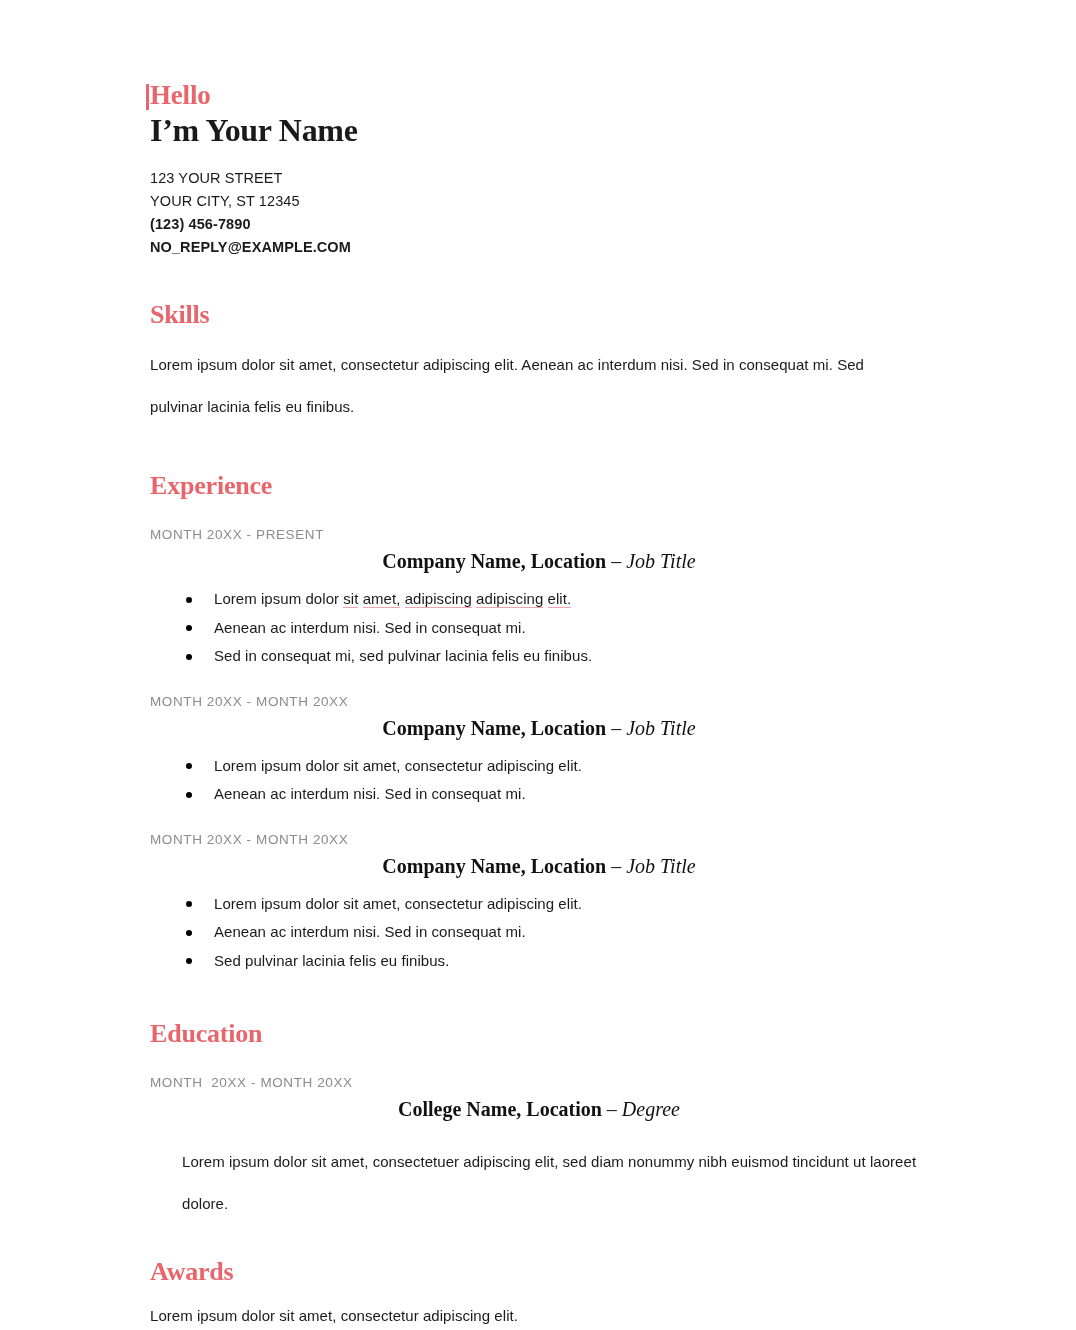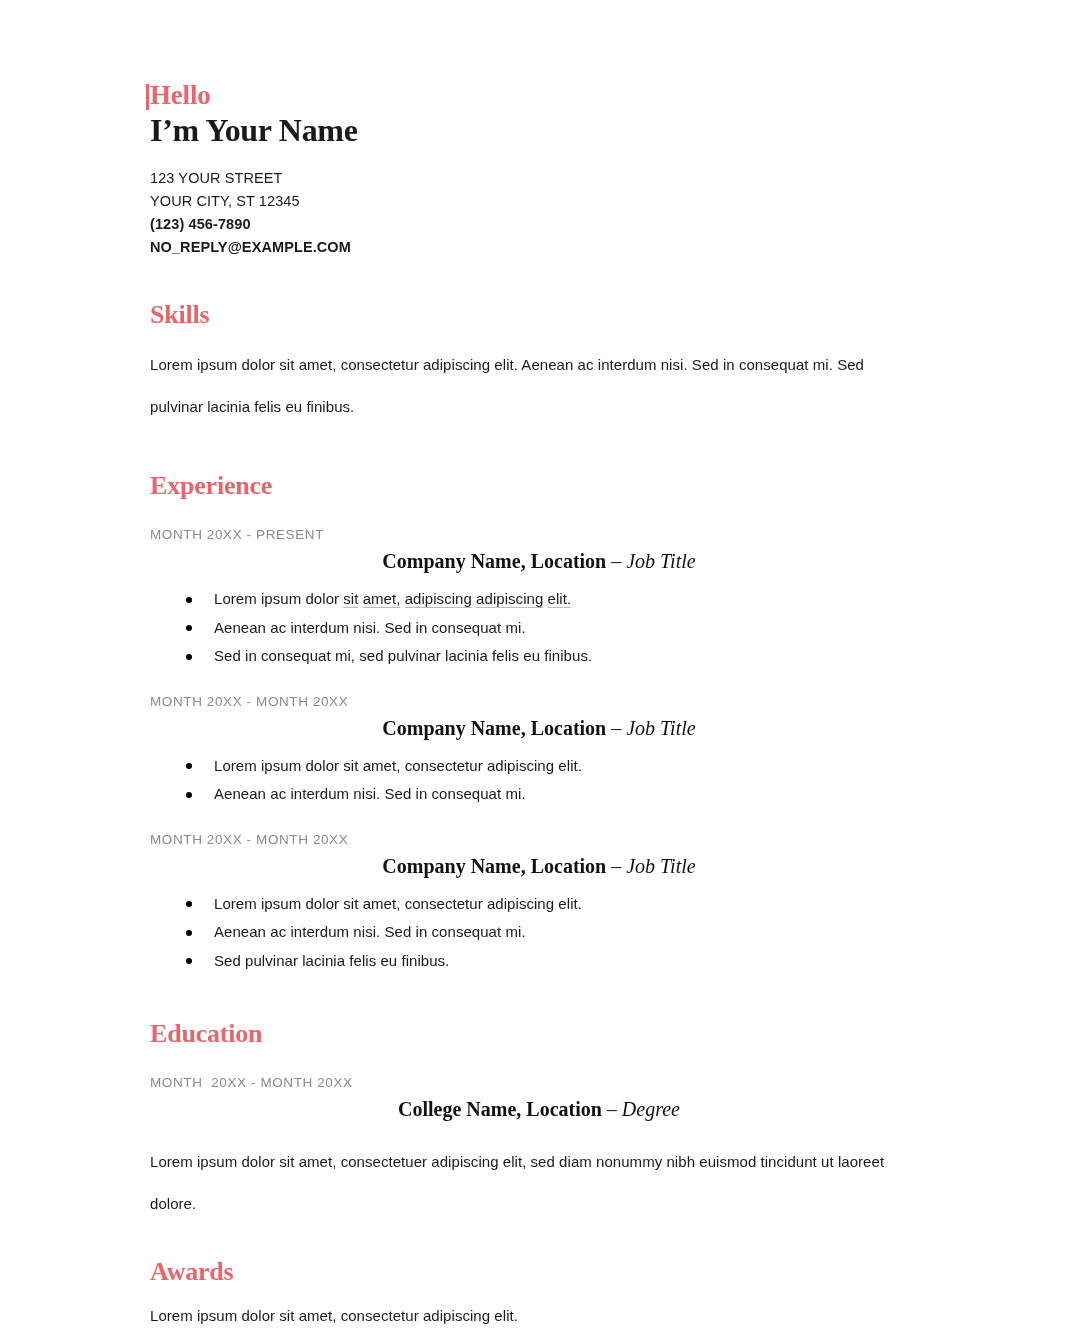--- a/index.html
+++ b/index.html
@@ -88,21 +88,21 @@
   .sect-awards   { margin-top: 32px; }
 
   
   .body-text {
     font-size: 15px;
     line-height: 42px;
     color: #1a1a1a;
     letter-spacing: 0.05px;
   }
   .skills-body { margin-top: 14px; width: 760px; }
-  .edu-body    { margin-top: 19px; width: 775px; }
+  .edu-body    { margin-top: 19px; width: 775px; margin-left: 32px; }
   .awards-body { margin-top: 15px; line-height: 27px; }
 
   
   .entry { margin-top: 21px; }
   .entry.first { margin-top: 24px; }
   .entry-date {
     font-size: 13.5px;
     line-height: 19px;
     color: #8b8b8b;
     letter-spacing: 0.6px;

